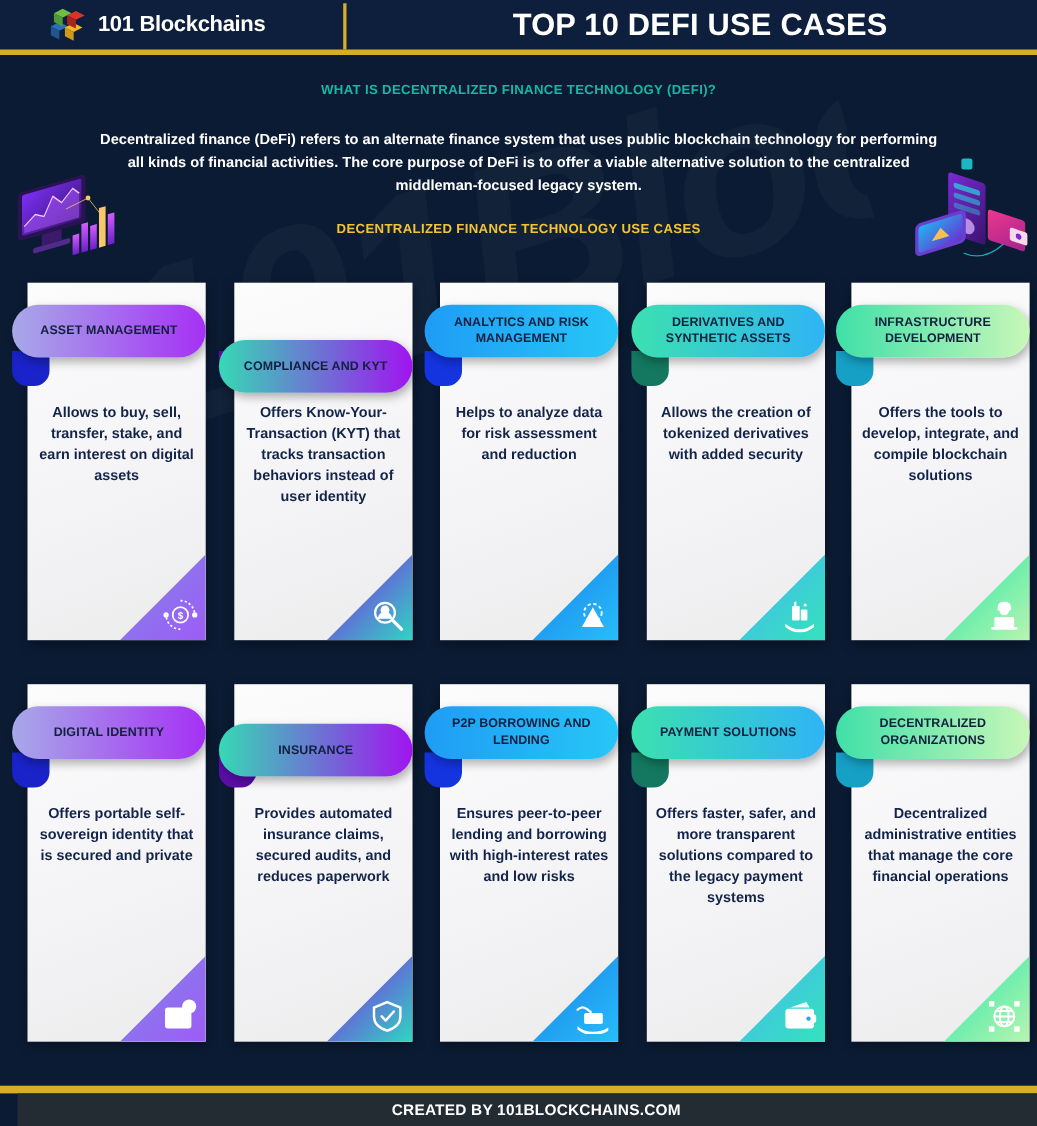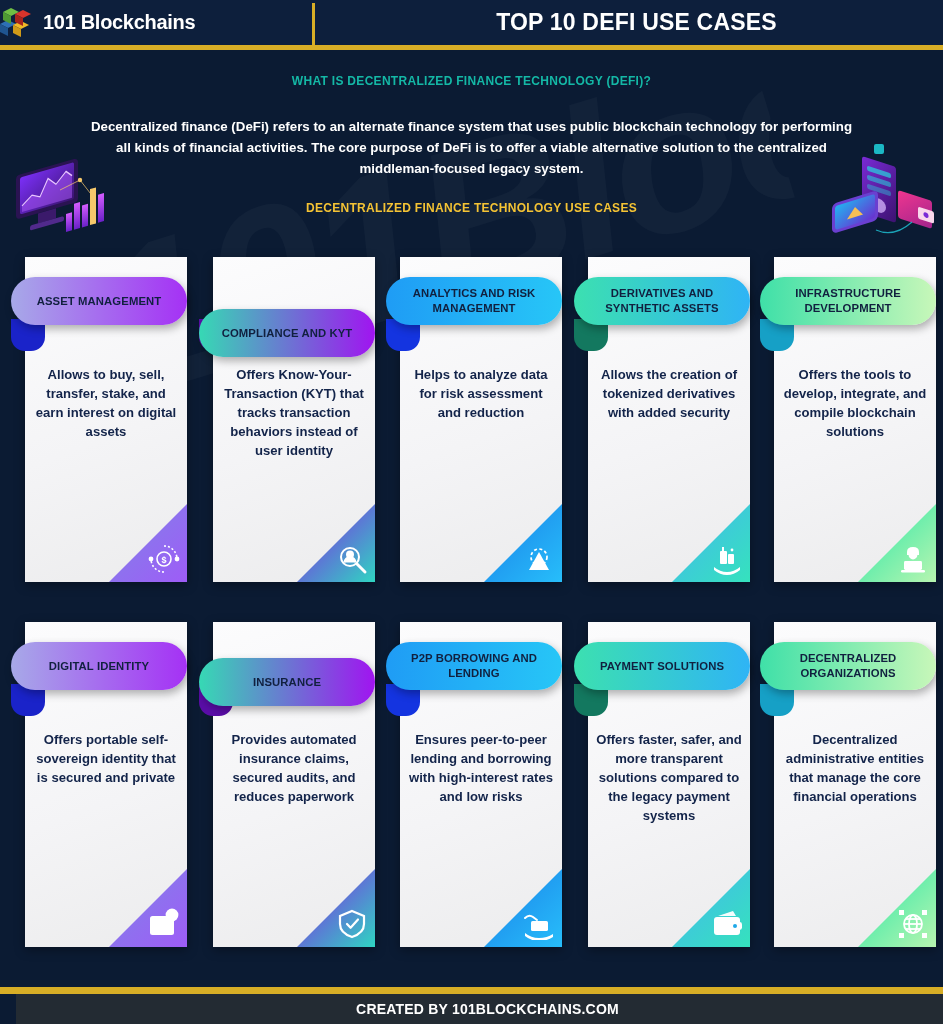--- a/index.html
+++ b/index.html
@@ -41,41 +41,42 @@
     display: flex; align-items: center;
   }
   .header-rule {
     position: absolute; left: 0; top: 45px;
     width: 943px; height: 5px;
     background: #d8ae26;
   }
   .brand {
     display: flex; align-items: center;
     width: 262px; height: 45px;
+    padding-left: 46px;
   }
   .logo-mark { width: 34px; height: 32px; flex: none; }
   .brand-name {
     color: #ffffff;
     font-size: 20px;
     font-weight: 800;
     letter-spacing: -0.3px;
     margin-left: 9px;
     white-space: nowrap;
   }
   .header-divider {
     position: absolute; left: 312px; top: 3px;
     width: 3px; height: 42px;
     background: #d8ae26;
   }
   .header-title {
     position: absolute; left: 330px; top: 0;
     width: 613px; height: 45px;
     display: flex; align-items: center; justify-content: center;
     color: #ffffff;
-    font-size: 23px;
+    font-size: 28px;
     font-weight: 800;
     letter-spacing: 0.2px;
     white-space: nowrap;
   }
 
   
   .intro-heading {
     position: absolute; left: 0; top: 74px; width: 943px;
     text-align: center;
     color: #14b8a6;

